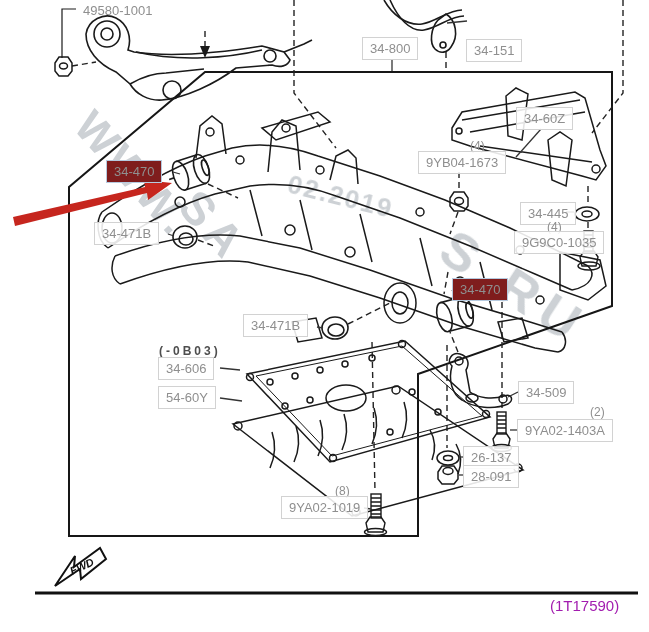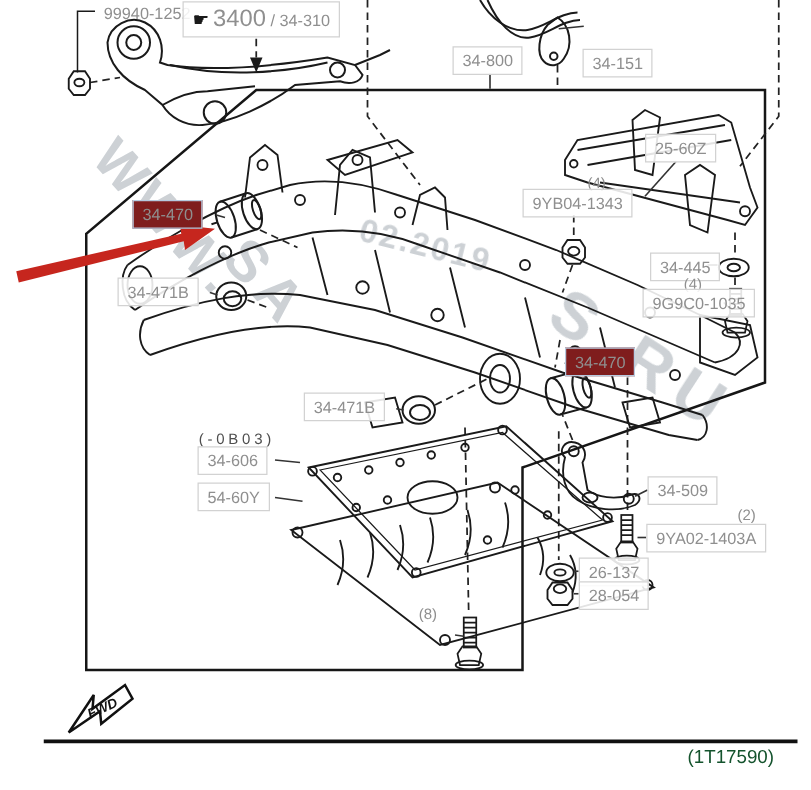--- a/index.html
+++ b/index.html
@@ -3,22 +3,22 @@
 <meta charset="utf-8">
 <style>
   html,body{margin:0;padding:0;background:#ffffff;}
   #stage{position:relative;width:649px;height:632px;background:#fff;overflow:hidden;
          font-family:"Liberation Sans",sans-serif;}
   svg{position:absolute;left:0;top:0;}
   .plabel{position:absolute;border:1px solid #d2d2d2;background:rgba(255,255,255,.88);
           color:#8f8f8f;font-size:13px;line-height:1;padding:4px 7px;white-space:nowrap;z-index:5;}
   .plabel.hl{background:#7f1d1d;border-color:#b6cadf;}
   .count{position:absolute;color:#8f8f8f;font-size:12px;z-index:5;white-space:nowrap;}
-  .note{position:absolute;color:#4e4e4e;font-size:12px;letter-spacing:3px;z-index:5;white-space:nowrap;}
-  .footer-code{position:absolute;color:#14532d;font-size:15px;z-index:5;}
+  .note{position:absolute;color:#4e4e4e;font-size:12px;letter-spacing:3px;z-index:5;white-space:nowrap;font-weight:bold;}
+  .footer-code{position:absolute;color:#a21caf;font-size:15px;z-index:5;}
   .big{font-size:19px;}
   .small{font-size:13px;}
   .handicon{color:#1a1a1a;font-size:15px;margin-right:3px;}
   .wm{opacity:.5;}
 </style>
 </head>
 <body>
 
 <div id="stage">
 
@@ -246,51 +246,49 @@
   <polygon points="172,183 148,200 147,193 15,226 13,217 145,187 144,180" fill="#c6261e" stroke="none"></polygon>
 
   <line x1="35" y1="593" x2="638" y2="593" stroke="#111" stroke-width="3"></line>
 
   <g>
     <polygon points="55,586 75,556 74,567 100,548 106,559 81,579 80,569" fill="#fff" stroke="#111" stroke-width="2"></polygon>
     <text font-size="11" font-style="italic" font-weight="bold" fill="#111" transform="translate(72,575) rotate(-24)">FWD</text>
   </g>
 </svg>
 
-<div class="plabel" style="left:76px;top:0px;border:none;background:none;">99940-1252</div>
-
-<div class="plabel" style="left:146px;top:1px;">
-  <span class="handicon">☛</span><span class="big">3400</span> <span class="small">/ 34-310</span>
-</div>
+<div class="plabel" style="left:76px;top:0px;border:none;background:none;">49580-1001</div>
+
 
 <div class="plabel" style="left:466px;top:9px;margin-top:30px;">34-151</div>
 <div class="plabel" style="left:362px;top:37px;">34-800</div>
-<div class="plabel" style="left:516px;top:107px;">25-60Z</div>
+<div class="plabel" style="left:516px;top:107px;">34-60Z</div>
 
 <div class="count" style="left:470px;top:139px;">(4)</div>
-<div class="plabel" style="left:418px;top:151px;">9YB04-1343</div>
+<div class="plabel" style="left:418px;top:151px;">9YB04-1673</div>
 
 <div class="plabel" style="left:520px;top:202px;">34-445</div>
 
 <div class="count" style="left:547px;top:220px;">(4)</div>
 <div class="plabel" style="left:514px;top:231px;">9G9C0-1035</div>
 
 <div class="plabel hl" style="left:106px;top:160px;">34-470</div>
 <div class="plabel" style="left:94px;top:222px;">34-471B</div>
 <div class="plabel hl" style="left:452px;top:278px;">34-470</div>
 <div class="plabel" style="left:243px;top:314px;">34-471B</div>
 
 <div class="note" style="left:159px;top:344px;">(-0B03)</div>
 <div class="plabel" style="left:158px;top:357px;">34-606</div>
 <div class="plabel" style="left:158px;top:386px;">54-60Y</div>
 <div class="plabel" style="left:518px;top:381px;">34-509</div>
 
 <div class="count" style="left:590px;top:405px;">(2)</div>
 <div class="plabel" style="left:517px;top:419px;">9YA02-1403A</div>
 
 <div class="plabel" style="left:463px;top:446px;">26-137</div>
-<div class="plabel" style="left:463px;top:465px;">28-054</div>
+<div class="plabel" style="left:463px;top:465px;">28-091</div>
 
 <div class="count" style="left:335px;top:484px;">(8)</div>
+<div class="plabel" style="left:281px;top:496px;">9YA02-1019</div>
 
 <div class="footer-code" style="left:550px;top:597px;">(1T17590)</div>
 
 </div>
 
 </body></html>

